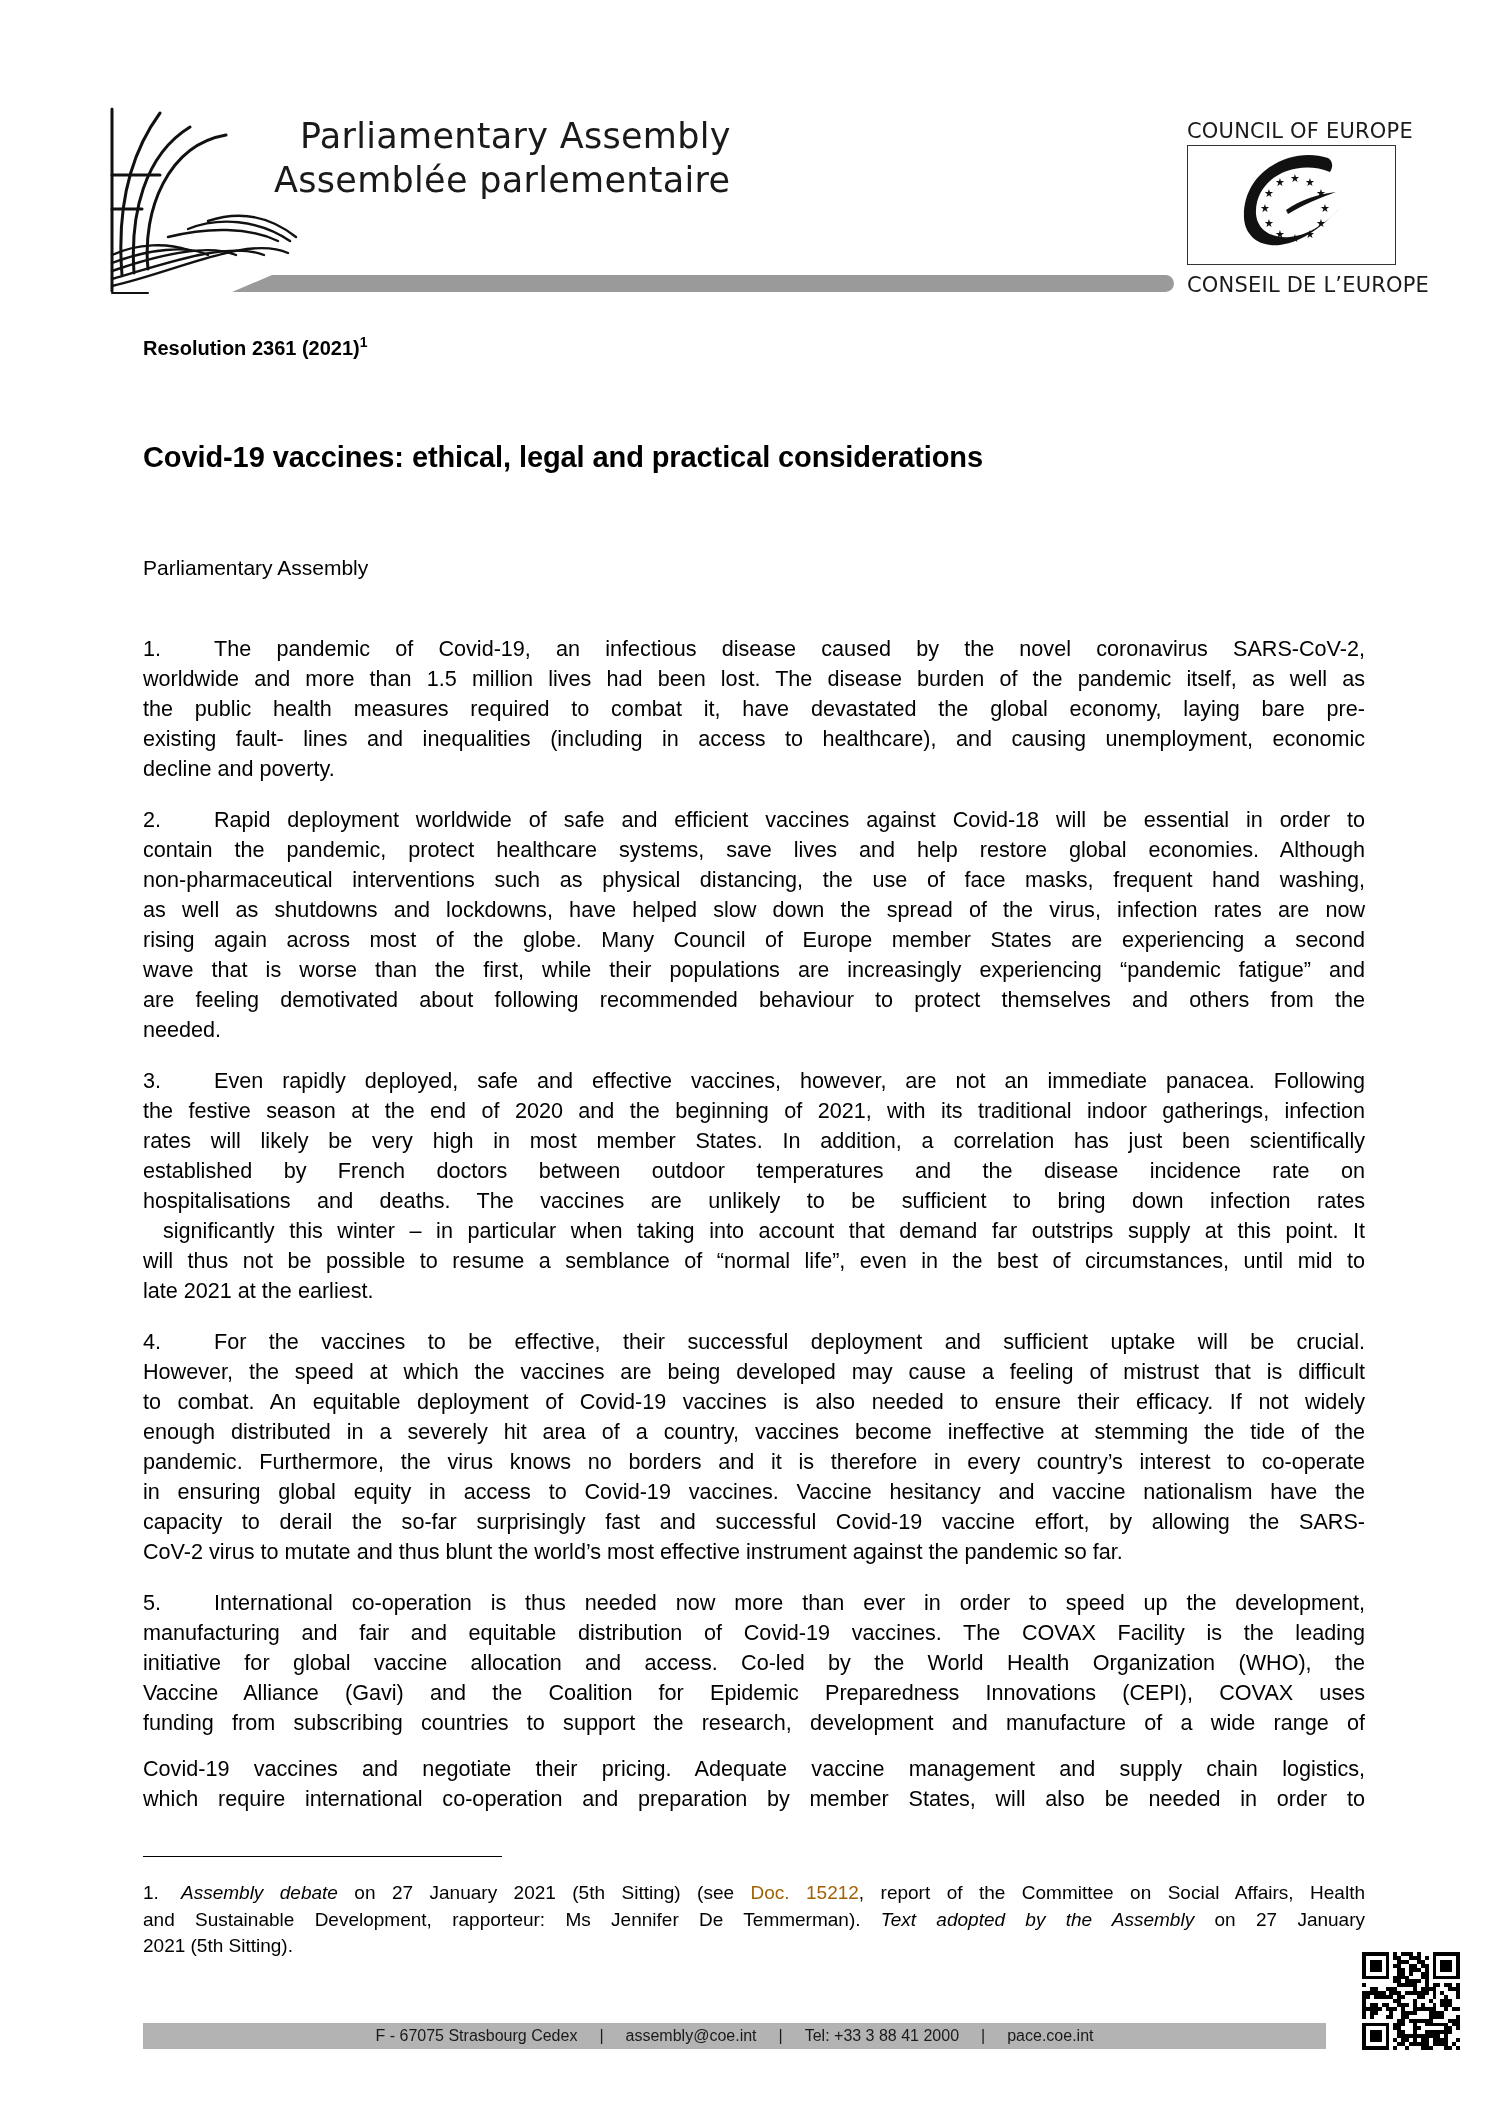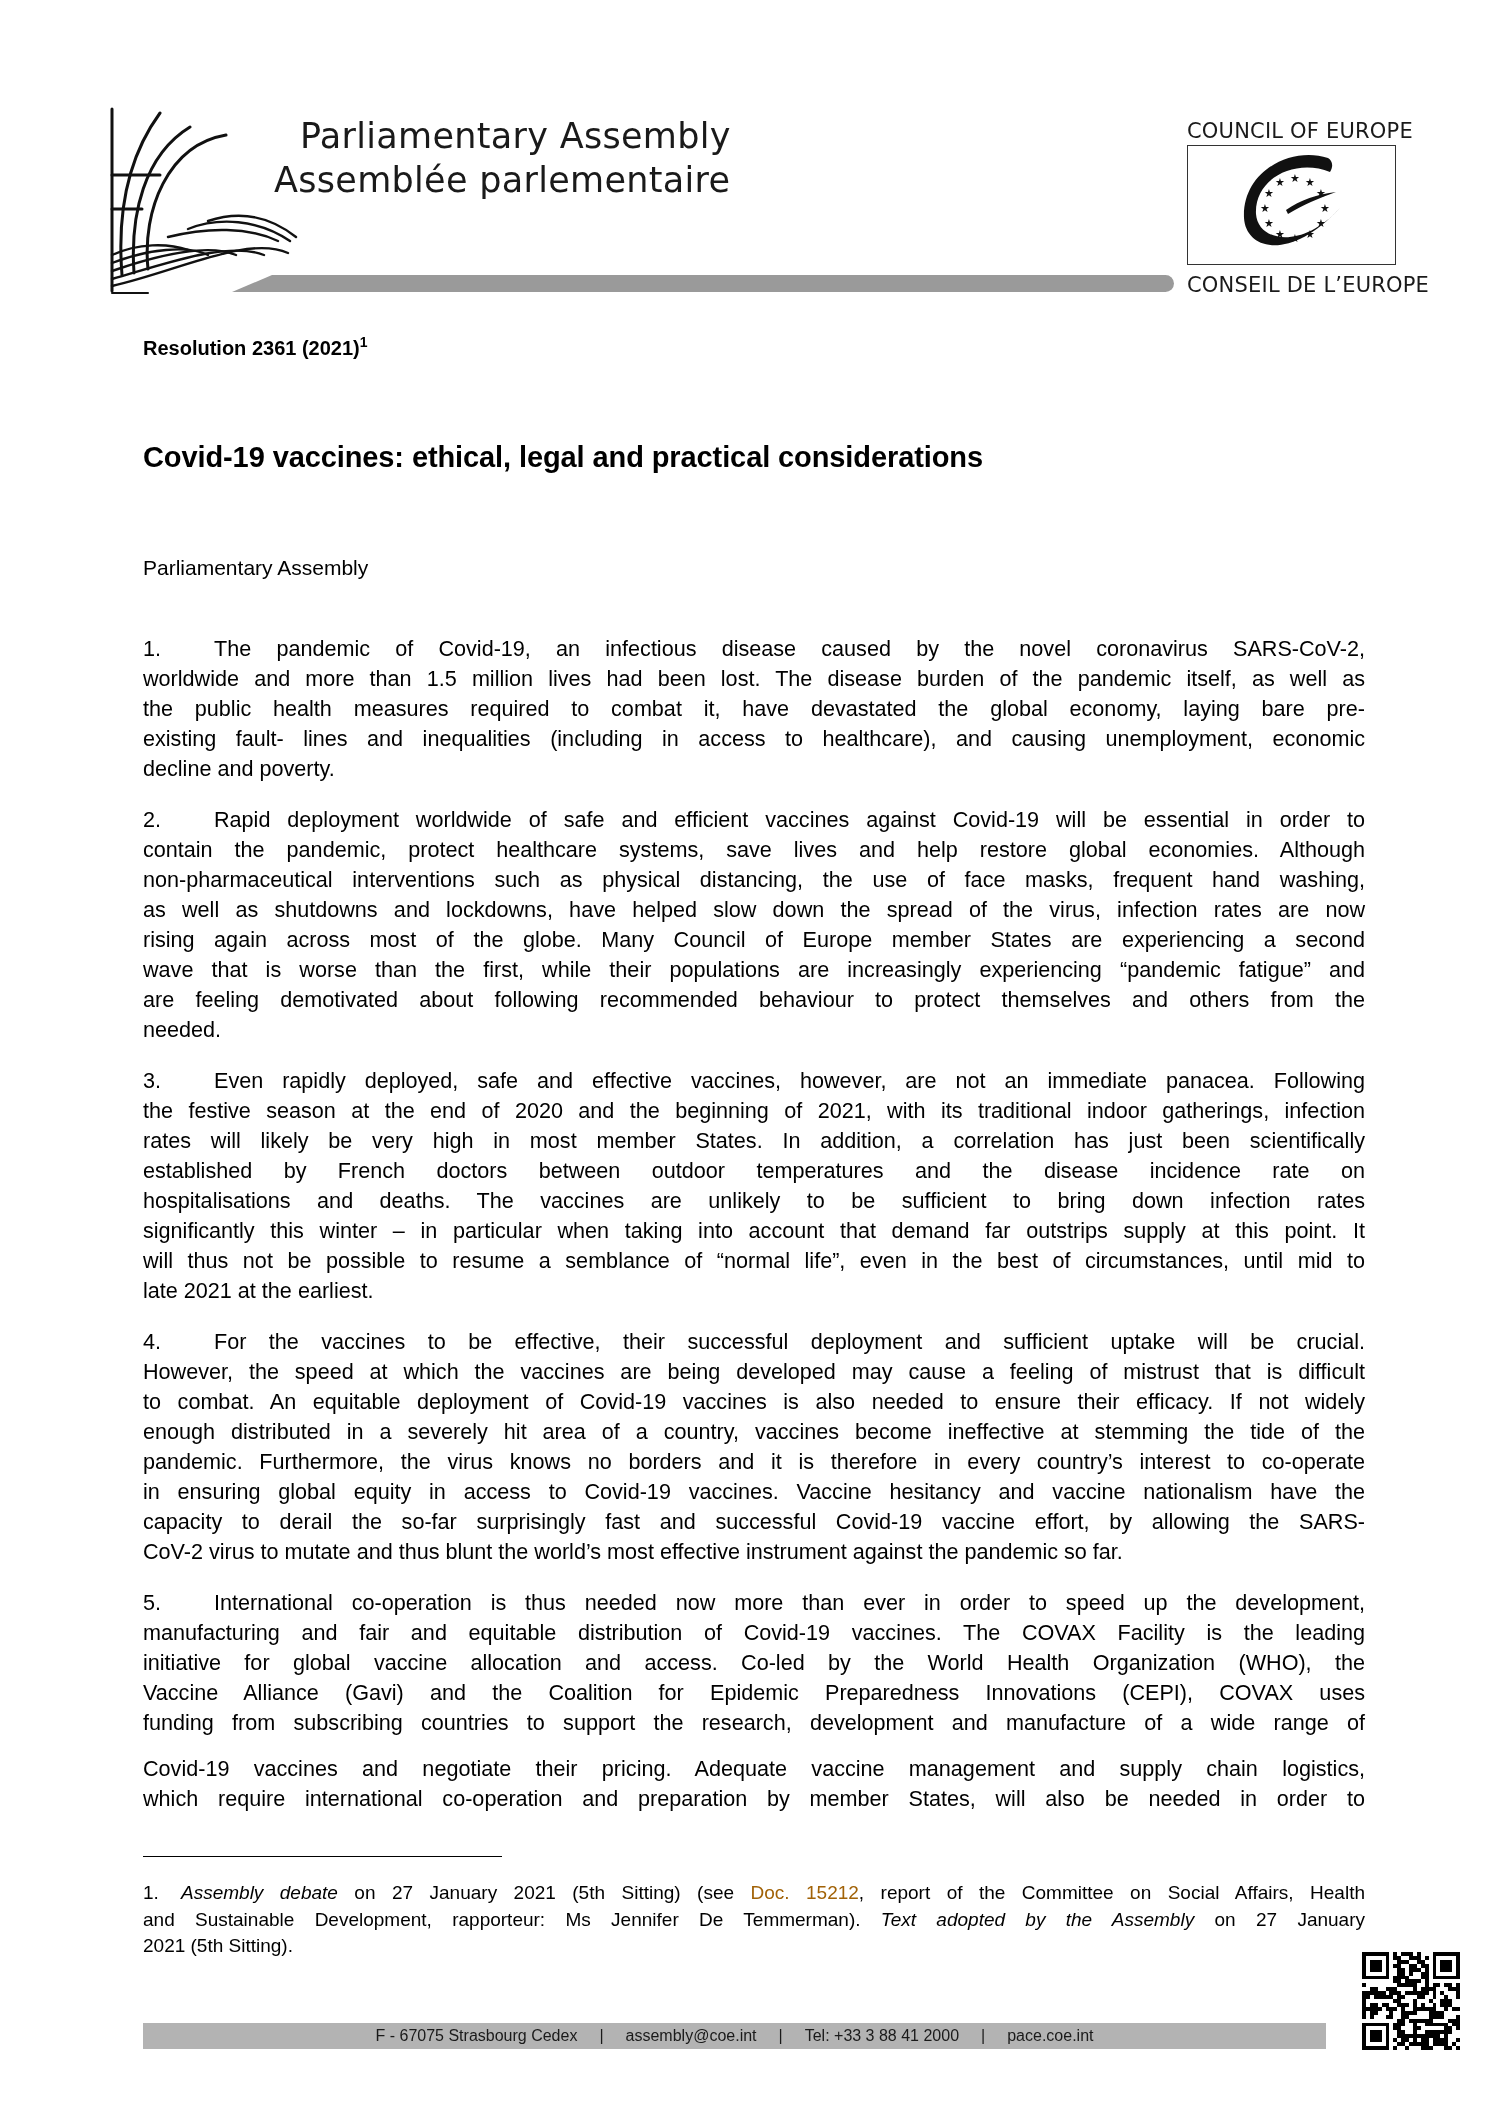--- a/index.html
+++ b/index.html
@@ -104,36 +104,36 @@
 
 <div id="body" class="abs">
     <div class="para">
       <span class="line" style="white-space: normal;"><span class="para-num">1.</span><span>The pandemic of Covid-19, an infectious disease caused by the novel coronavirus SARS-CoV-2,</span></span>
       <span class="line" style="white-space: normal;"><span>worldwide and more than 1.5 million lives had been lost. The disease burden of the pandemic itself, as well as</span></span>
       <span class="line" style="white-space: normal;"><span>the public health measures required to combat it, have devastated the global economy, laying bare pre-</span></span>
       <span class="line" style="white-space: normal;"><span>existing fault- lines and inequalities (including in access to healthcare), and causing unemployment, economic</span></span>
       <span class="line last" style="white-space: normal;"><span>decline and poverty.</span></span>
     </div>
     <div class="para">
-      <span class="line" style="white-space: normal;"><span class="para-num">2.</span><span>Rapid deployment worldwide of safe and efficient vaccines against Covid-19 will be essential in order to</span></span>
+      <span class="line" style="white-space: normal;"><span class="para-num">2.</span><span>Rapid deployment worldwide of safe and efficient vaccines against Covid-18 will be essential in order to</span></span>
       <span class="line" style="white-space: normal;"><span>contain the pandemic, protect healthcare systems, save lives and help restore global economies. Although</span></span>
       <span class="line" style="white-space: normal;"><span>non-pharmaceutical interventions such as physical distancing, the use of face masks, frequent hand washing,</span></span>
       <span class="line" style="white-space: normal;"><span>as well as shutdowns and lockdowns, have helped slow down the spread of the virus, infection rates are now</span></span>
       <span class="line" style="white-space: normal;"><span>rising again across most of the globe. Many Council of Europe member States are experiencing a second</span></span>
       <span class="line" style="white-space: normal;"><span>wave that is worse than the first, while their populations are increasingly experiencing “pandemic fatigue” and</span></span>
       <span class="line" style="white-space: normal;"><span>are feeling demotivated about following recommended behaviour to protect themselves and others from the</span></span>
       <span class="line last" style="white-space: normal;"><span>needed.</span></span>
     </div>
     <div class="para">
       <span class="line" style="white-space: normal;"><span class="para-num">3.</span><span>Even rapidly deployed, safe and effective vaccines, however, are not an immediate panacea. Following</span></span>
       <span class="line" style="white-space: normal;"><span>the festive season at the end of 2020 and the beginning of 2021, with its traditional indoor gatherings, infection</span></span>
       <span class="line" style="white-space: normal;"><span>rates will likely be very high in most member States. In addition, a correlation has just been scientifically</span></span>
       <span class="line" style="white-space: normal;"><span>established by French doctors between outdoor temperatures and the disease incidence rate on</span></span>
       <span class="line" style="white-space: normal;"><span>hospitalisations and deaths. The vaccines are unlikely to be sufficient to bring down infection rates</span></span>
-      <span class="line" style="white-space: normal;"><span>significantly this winter – in particular when taking into account that demand far outstrips supply at this point. It</span></span>
+      <span class="line" style="white-space: normal; margin-left: 20px;"><span>significantly this winter – in particular when taking into account that demand far outstrips supply at this point. It</span></span>
       <span class="line" style="white-space: normal;"><span>will thus not be possible to resume a semblance of “normal life”, even in the best of circumstances, until mid to</span></span>
       <span class="line last" style="white-space: normal;"><span>late 2021 at the earliest.</span></span>
     </div>
     <div class="para">
       <span class="line" style="white-space: normal;"><span class="para-num">4.</span><span>For the vaccines to be effective, their successful deployment and sufficient uptake will be crucial.</span></span>
       <span class="line" style="white-space: normal;"><span>However, the speed at which the vaccines are being developed may cause a feeling of mistrust that is difficult</span></span>
       <span class="line" style="white-space: normal;"><span>to combat. An equitable deployment of Covid-19 vaccines is also needed to ensure their efficacy. If not widely</span></span>
       <span class="line" style="white-space: normal;"><span>enough distributed in a severely hit area of a country, vaccines become ineffective at stemming the tide of the</span></span>
       <span class="line" style="white-space: normal;"><span>pandemic. Furthermore, the virus knows no borders and it is therefore in every country’s interest to co-operate</span></span>
       <span class="line" style="white-space: normal;"><span>in ensuring global equity in access to Covid-19 vaccines. Vaccine hesitancy and vaccine nationalism have the</span></span>

